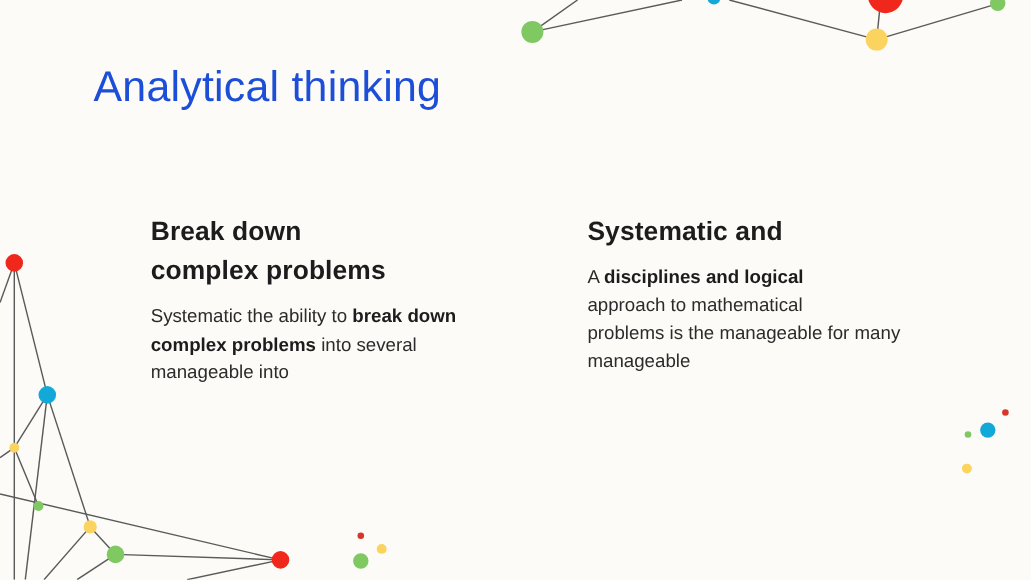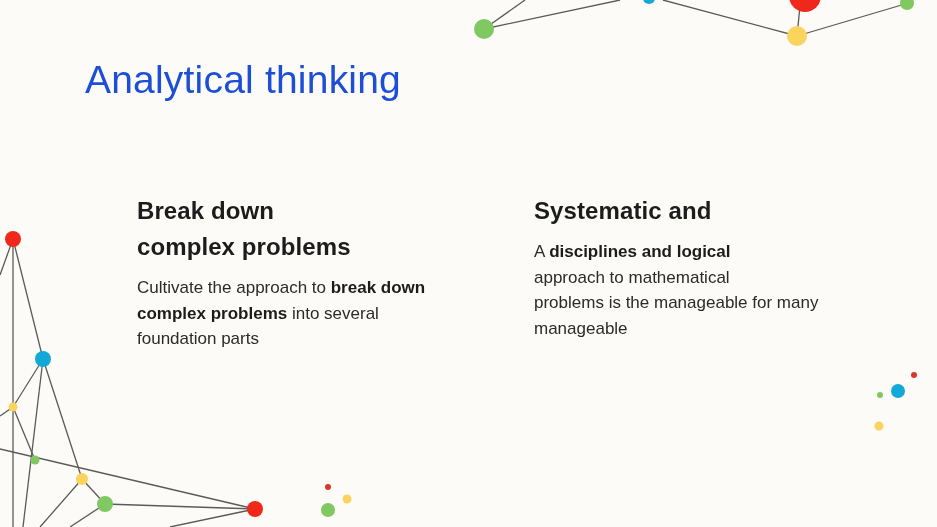--- a/index.html
+++ b/index.html
@@ -121,23 +121,23 @@
 </svg>
 
 <h1 class="title">Analytical thinking</h1>
 
 <section class="col left">
   <h2>
     <span>Break down</span>
     <span>complex problems</span>
   </h2>
   <p>
-    <span class="line"><span>Cultivate the approach to </span><b>break down</b></span>
+    <span class="line"><span>Systematic the ability to </span><b>break down</b></span>
     <span class="line"><b>complex problems</b><span> into several</span></span>
-    <span class="line"><span>foundation parts</span></span>
+    <span class="line"><span>manageable into</span></span>
   </p>
 </section>
 
 <section class="col right">
   <h2>
     <span>Systematic and</span>
   </h2>
   <p>
     <span class="line"><span style="white-space:pre">A </span><b>disciplines and logical</b></span>
     <span class="line"><span>approach to mathematical</span></span>

